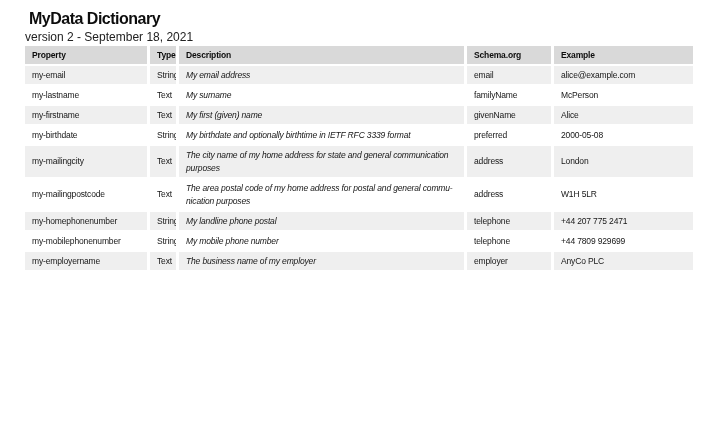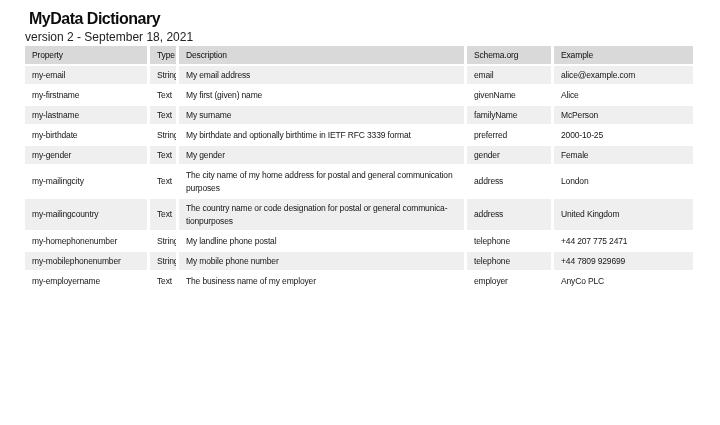--- a/index.html
+++ b/index.html
@@ -41,26 +41,26 @@
     padding: 2.5px 7px;
     font-size: 8.5px;
     line-height: 13px;
     letter-spacing: -0.15px;
     vertical-align: middle;
     text-align: left;
     overflow: hidden;
   }
   table.dict thead th {
     background: var(--header-bg);
-    font-weight: normal;
+    font-weight: bold;
     color: #0d0d0d;
   }
   table.dict tbody td { background: var(--row-plain-bg); }
   table.dict tbody tr:nth-child(odd) td { background: var(--row-shaded-bg); }
-  td.col-description { white-space: pre-line; }
+  td.col-description { white-space: pre-line; font-style: italic; }
   col.c-property { width: 122px; }
   col.c-type { width: 26px; }
   col.c-description { width: 285px; }
   col.c-schema { width: 84px; }
   col.c-example { width: 139px; }
 </style>
 </head>
 <body>
 
 <div class="page">
@@ -86,62 +86,55 @@
     </thead>
     <tbody id="table-body">
         <tr>
     <td class="col-property">my-email</td>
     <td class="col-type">String</td>
     <td class="col-description">My email address</td>
     <td class="col-schema">email</td>
     <td class="col-example">alice@example.com</td>
   </tr>
         <tr>
+    <td class="col-property">my-lastname</td>
+    <td class="col-type">Text</td>
+    <td class="col-description">My surname</td>
+    <td class="col-schema">familyName</td>
+    <td class="col-example">McPerson</td>
+  </tr>
+        <tr>
     <td class="col-property">my-firstname</td>
     <td class="col-type">Text</td>
     <td class="col-description">My first (given) name</td>
     <td class="col-schema">givenName</td>
     <td class="col-example">Alice</td>
   </tr>
         <tr>
-    <td class="col-property">my-lastname</td>
-    <td class="col-type">Text</td>
-    <td class="col-description">My surname</td>
-    <td class="col-schema">familyName</td>
-    <td class="col-example">McPerson</td>
-  </tr>
-        <tr>
     <td class="col-property">my-birthdate</td>
     <td class="col-type">String</td>
     <td class="col-description">My birthdate and optionally birthtime in IETF RFC 3339 format</td>
     <td class="col-schema">preferred</td>
-    <td class="col-example">2000-10-25</td>
-  </tr>
-        <tr>
-    <td class="col-property">my-gender</td>
-    <td class="col-type">Text</td>
-    <td class="col-description">My gender</td>
-    <td class="col-schema">gender</td>
-    <td class="col-example">Female</td>
+    <td class="col-example">2000-05-08</td>
   </tr>
         <tr>
     <td class="col-property">my-mailingcity</td>
     <td class="col-type">Text</td>
-    <td class="col-description">The city name of my home address for postal and general communication
+    <td class="col-description">The city name of my home address for state and general communication
 purposes</td>
     <td class="col-schema">address</td>
     <td class="col-example">London</td>
   </tr>
         <tr>
-    <td class="col-property">my-mailingcountry</td>
+    <td class="col-property">my-mailingpostcode</td>
     <td class="col-type">Text</td>
-    <td class="col-description">The country name or code designation for postal or general communica-
-tionpurposes</td>
+    <td class="col-description">The area postal code of my home address for postal and general commu-
+nication purposes</td>
     <td class="col-schema">address</td>
-    <td class="col-example">United Kingdom</td>
+    <td class="col-example">W1H 5LR</td>
   </tr>
         <tr>
     <td class="col-property">my-homephonenumber</td>
     <td class="col-type">String</td>
     <td class="col-description">My landline phone postal</td>
     <td class="col-schema">telephone</td>
     <td class="col-example">+44 207 775 2471</td>
   </tr>
         <tr>
     <td class="col-property">my-mobilephonenumber</td>

